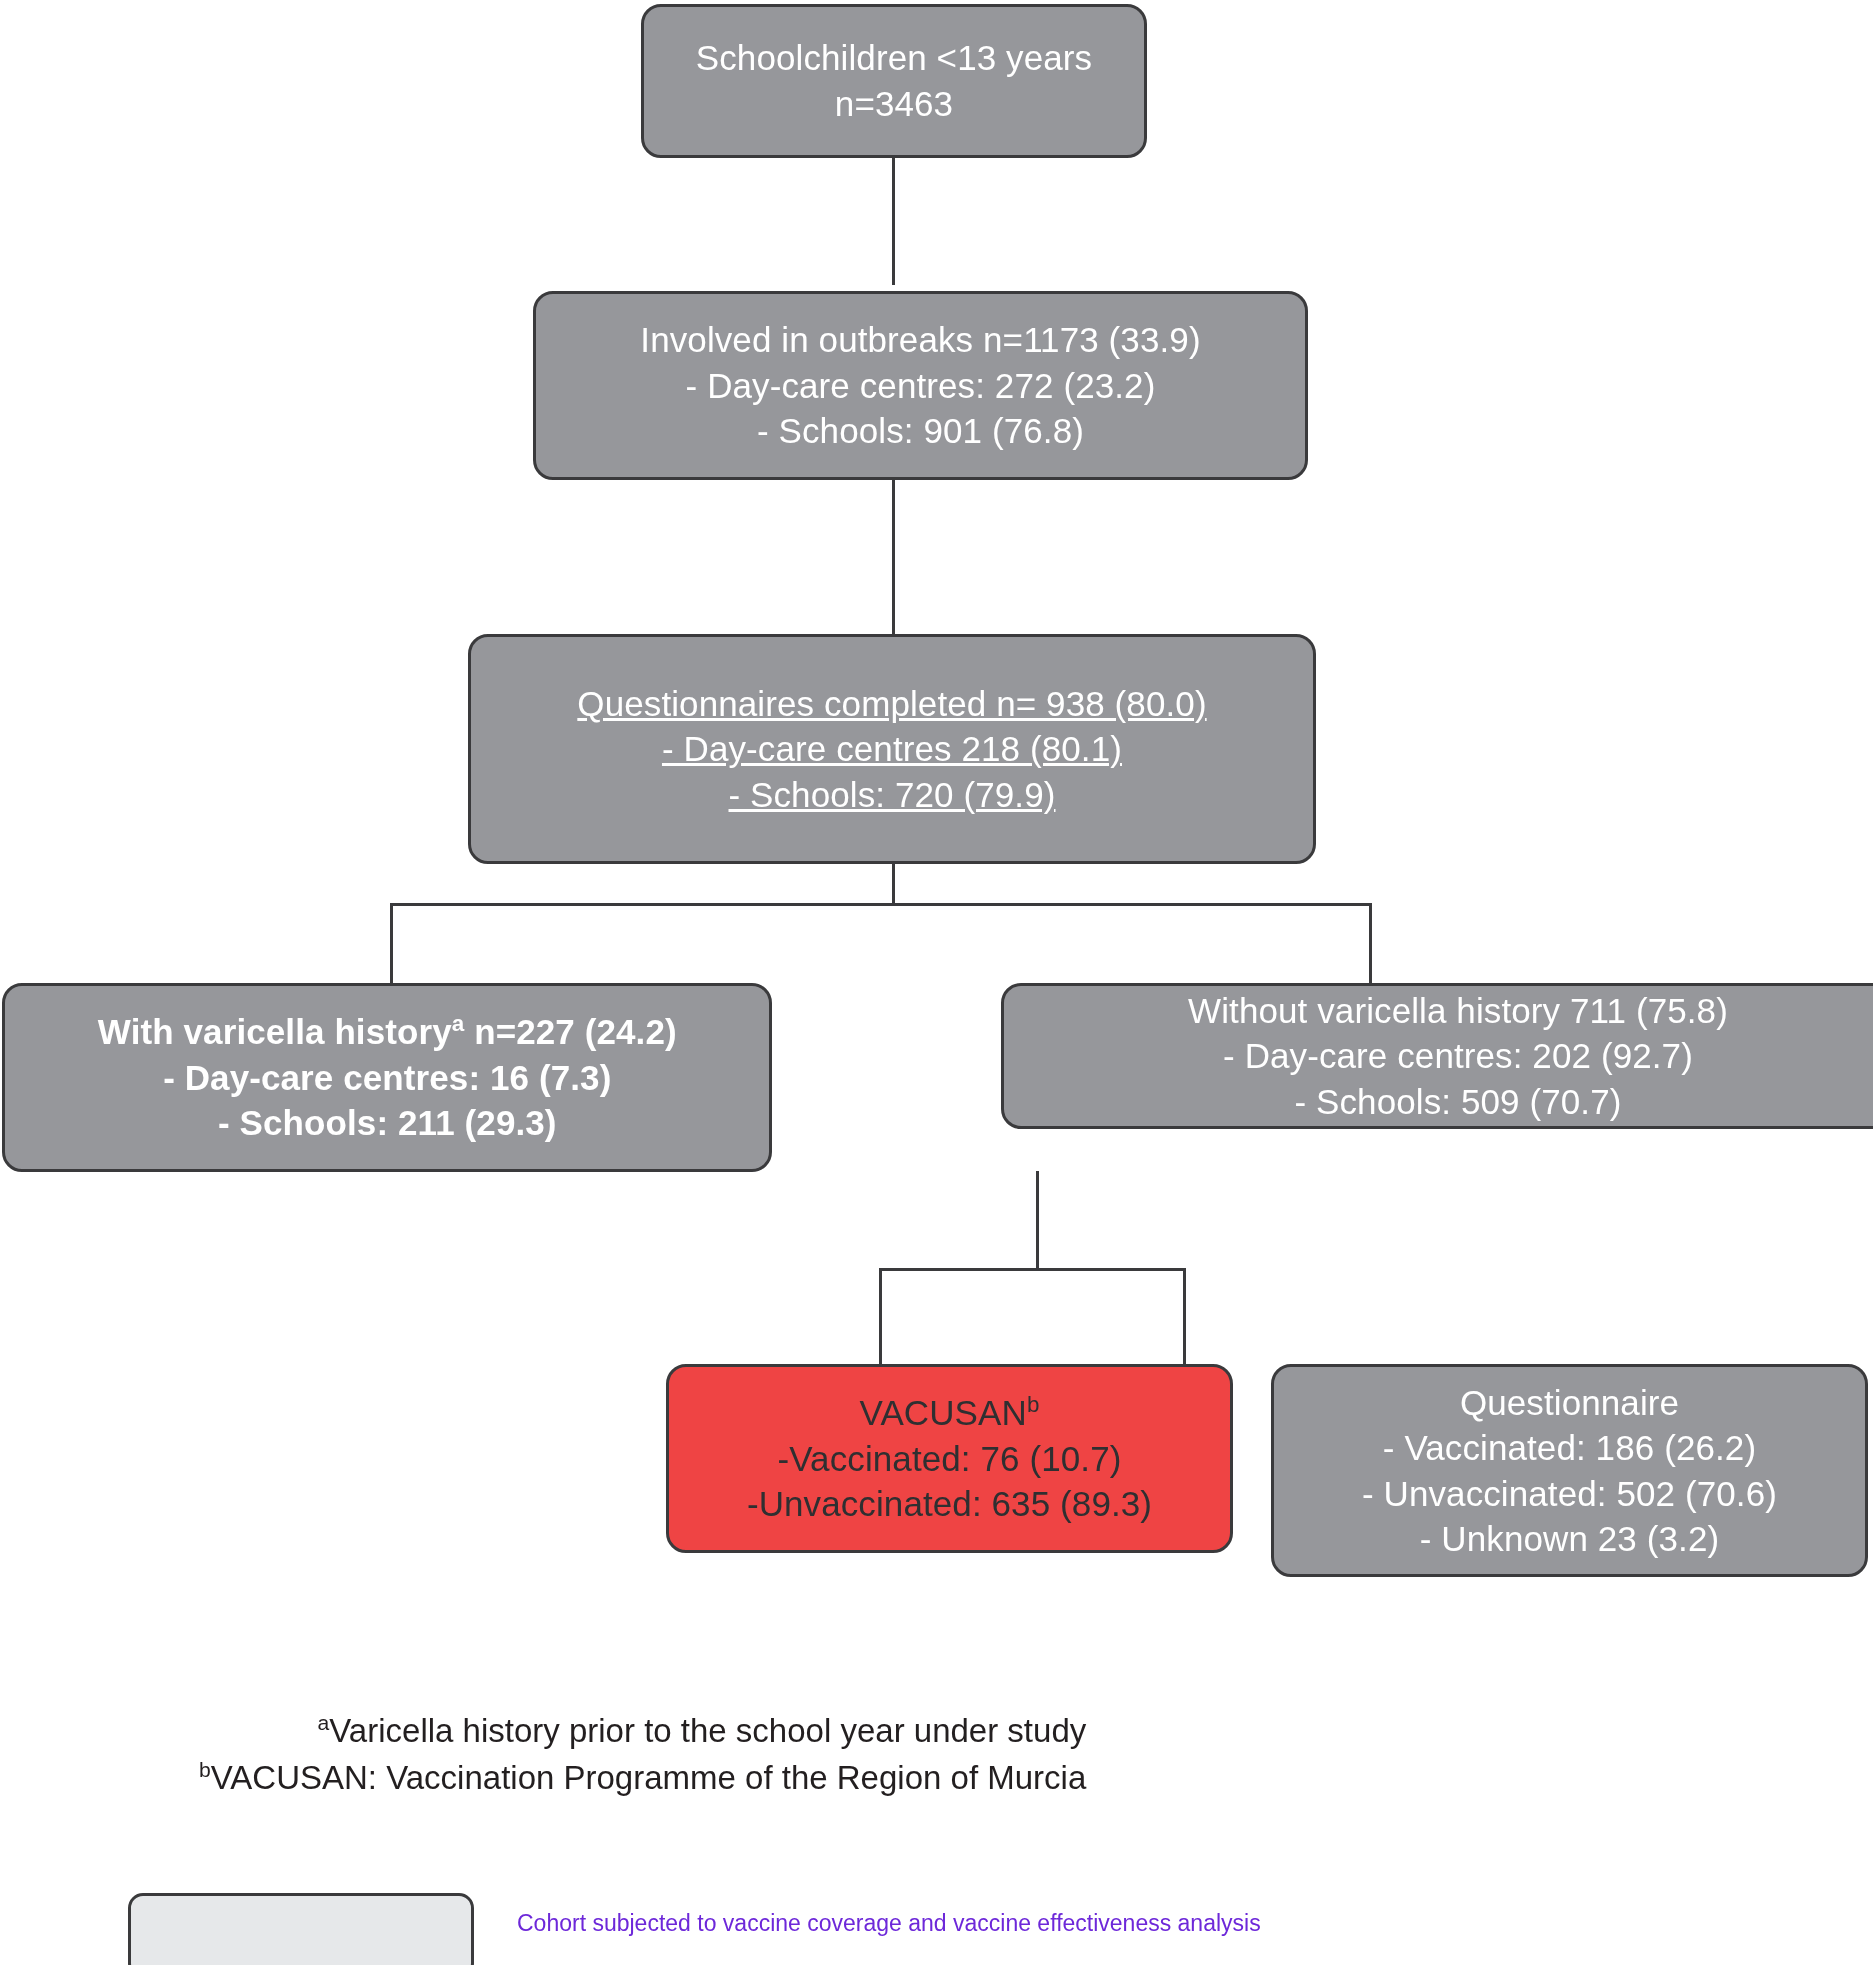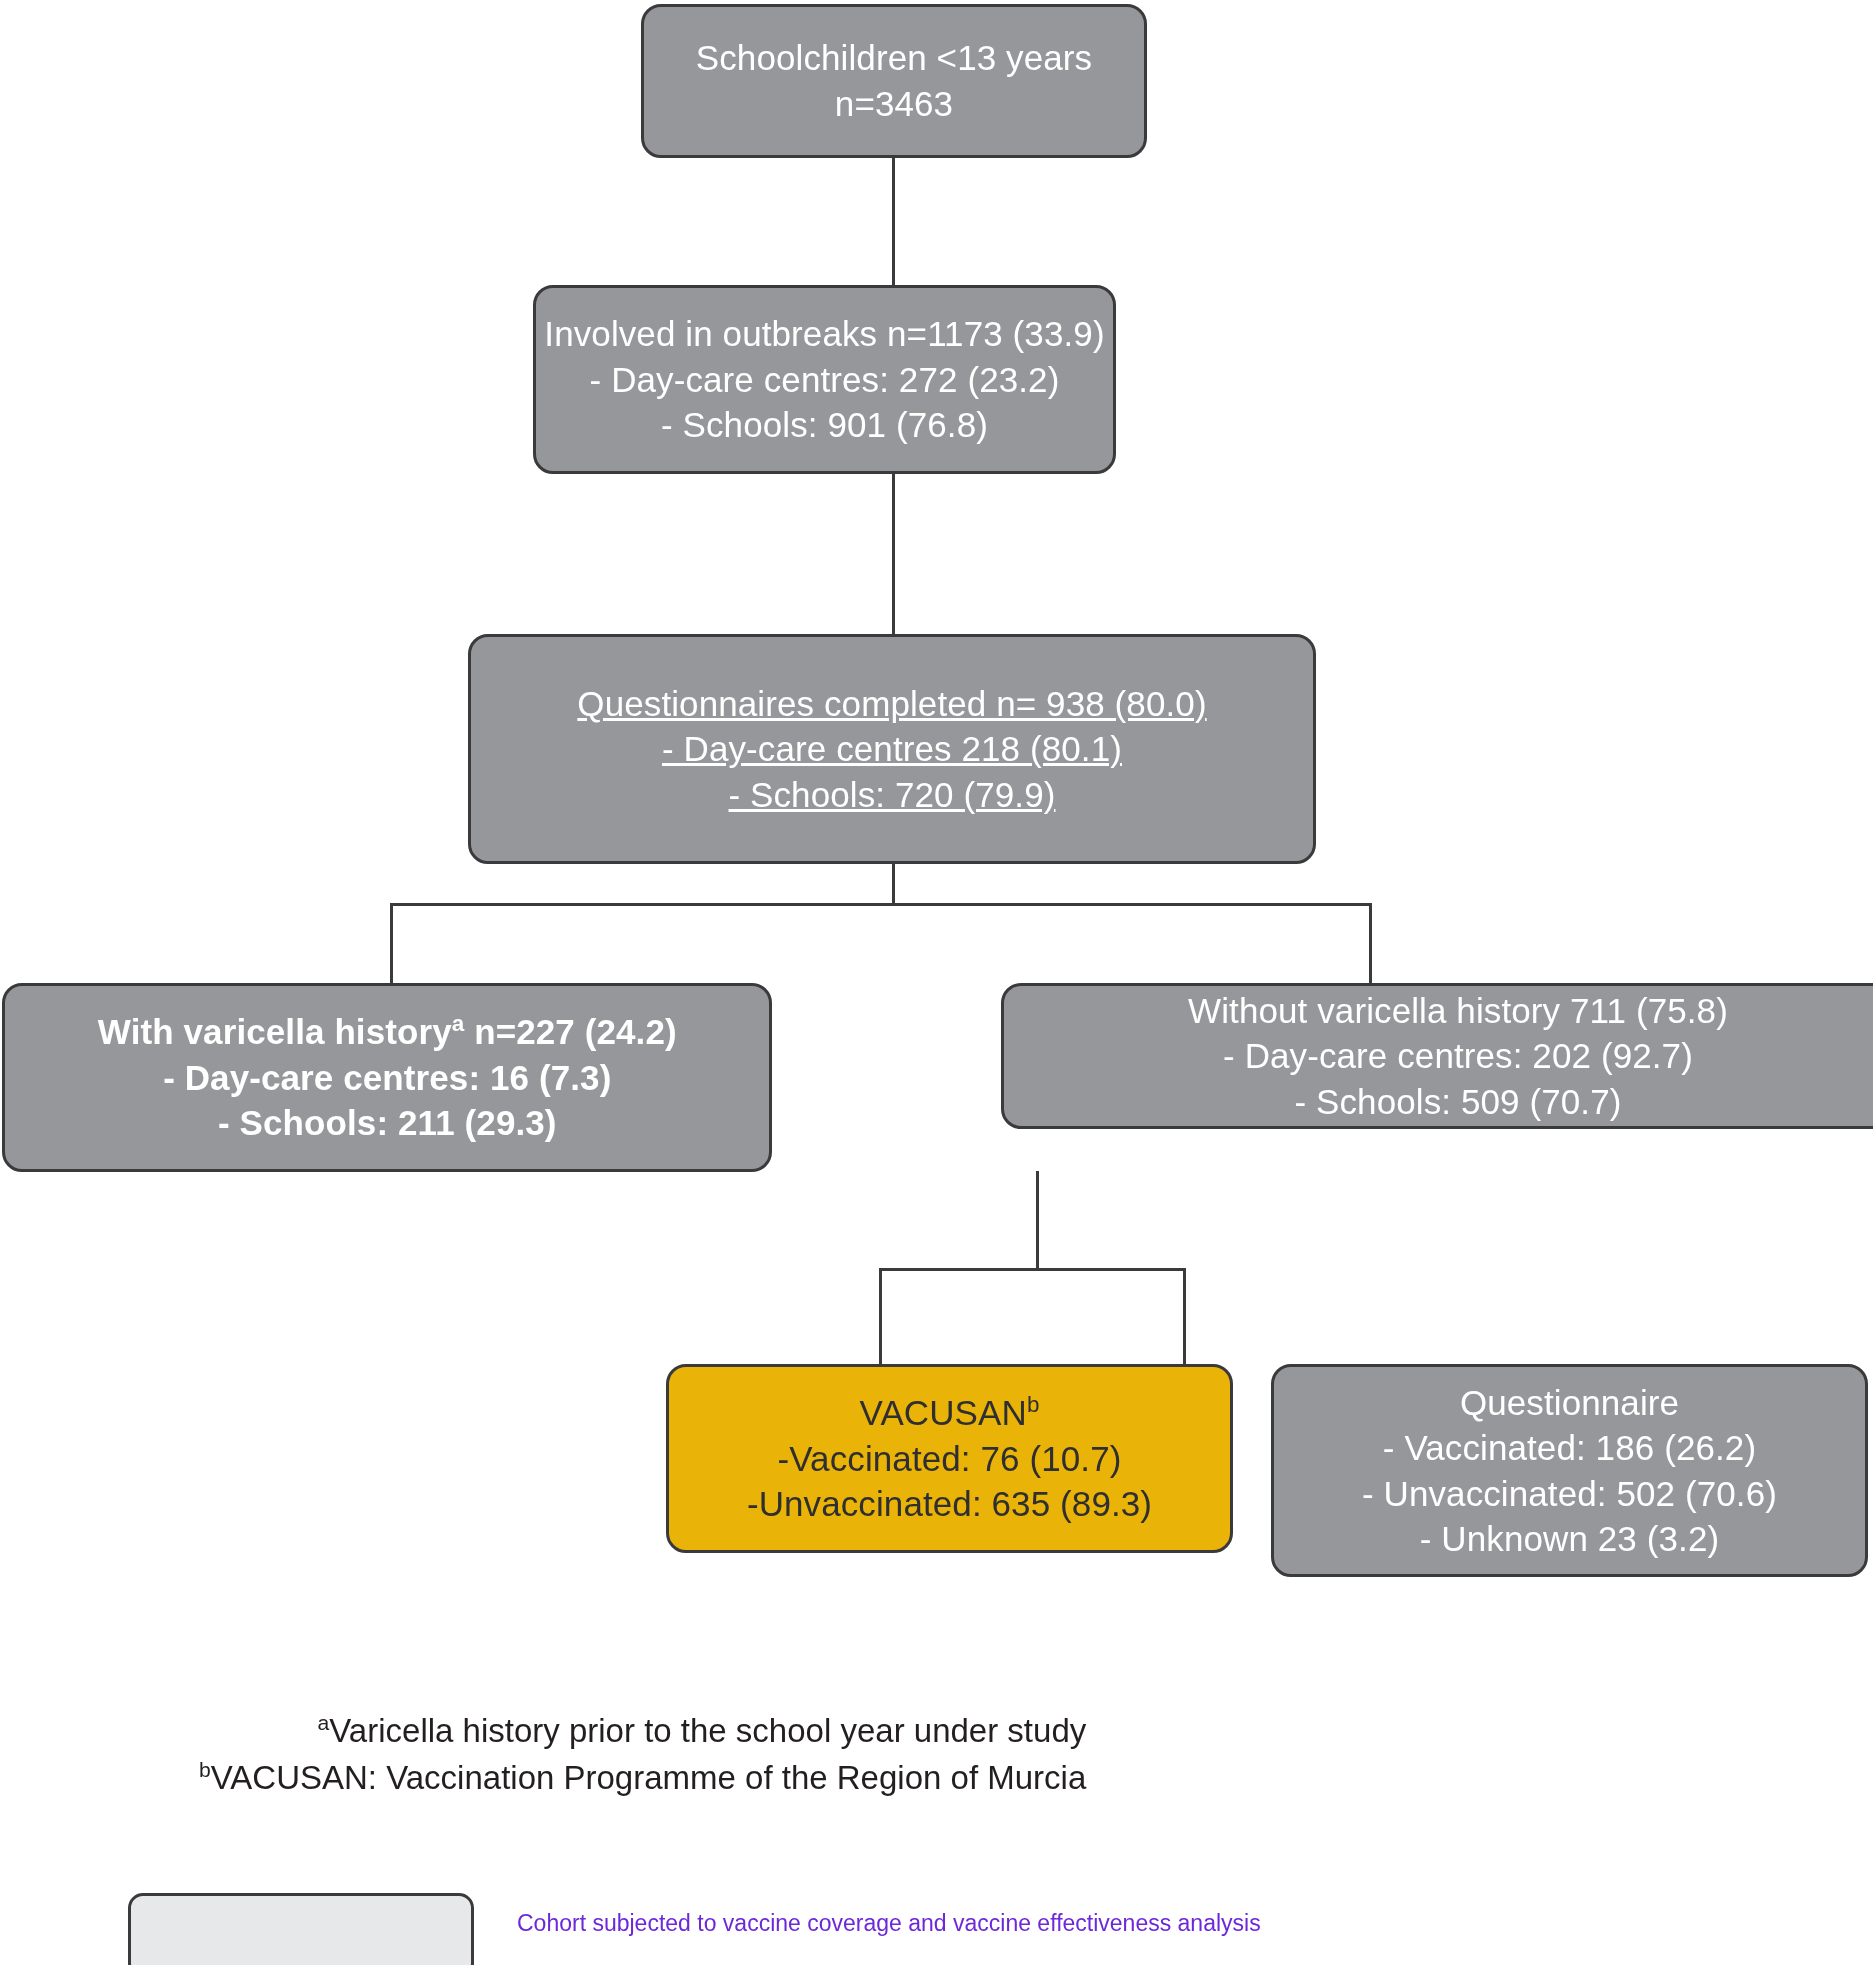--- a/index.html
+++ b/index.html
@@ -33,21 +33,21 @@
     font-size: 35px;
     line-height: 1.30;
     letter-spacing: 0.1px;
     z-index: 3;
   }
   .node .ln {
     display: block;
     white-space: nowrap;
   }
   .node.light {
-    background: #eab308;
+    background: #ef4444;
     color: #2f2f31;
   }
   sup {
     font-size: 0.64em;
     vertical-align: super;
     line-height: 0;
   }
 
   
   .vline {
@@ -96,21 +96,21 @@
 
 <div id="canvas">
 
   <div class="node" style="left:641px; top:3.8px; width:506px; height:154px;">
     <span class="ln">Schoolchildren &lt;13 years</span>
     <span class="ln">n=3463</span>
   </div>
 
   <div class="vline" style="left:892px; top:156px; height:129px;"></div>
 
-  <div class="node" style="left:533px; top:285px; width:583px; height:189px;">
+  <div class="node" style="left:533px; top:291px; width:775px; height:189px;">
     <span class="ln">Involved in outbreaks n=1173 (33.9)</span>
     <span class="ln">- Day-care centres: 272 (23.2)</span>
     <span class="ln">- Schools: 901 (76.8)</span>
   </div>
 
   <div class="vline" style="left:892px; top:472px; height:163px;"></div>
 
   <div class="node" style="left:468px; top:634px; width:848px; height:230px;text-decoration:underline;">
     <span class="ln">Questionnaires completed n= 938 (80.0)</span>
     <span class="ln">- Day-care centres 218 (80.1)</span>

